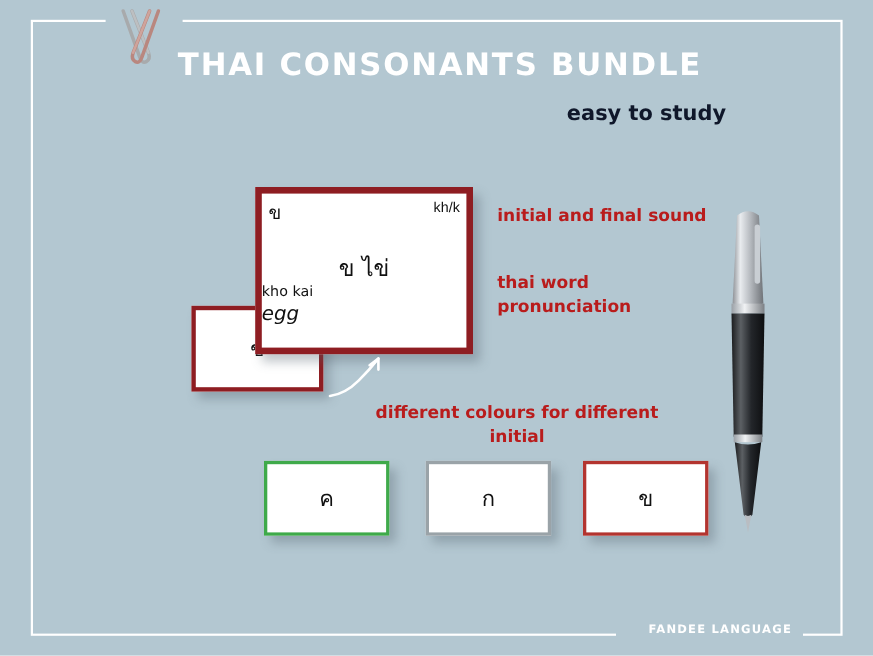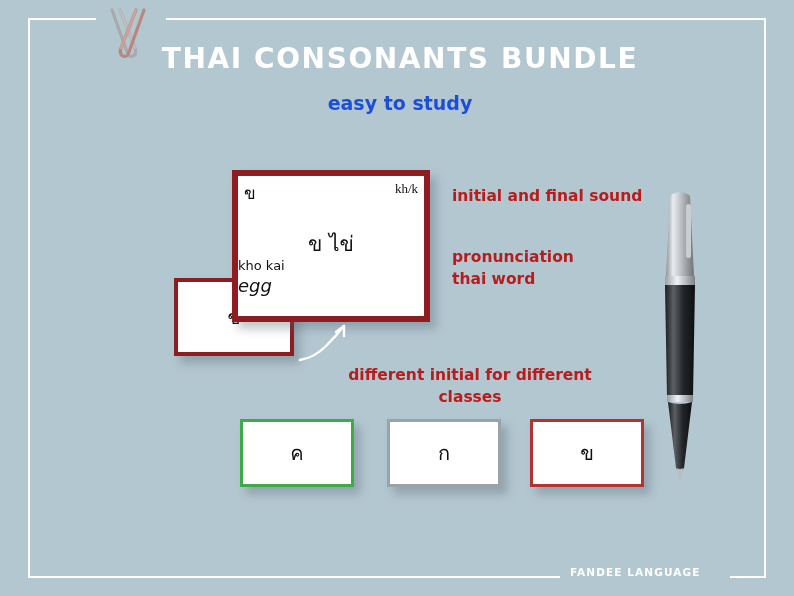--- a/index.html
+++ b/index.html
@@ -66,22 +66,22 @@
     font-weight: bold;
     letter-spacing: 1.6px;
     text-transform: uppercase;
     font-family: "DejaVu Sans", sans-serif;
   }
   .subtitle {
     position: absolute;
     left: 140px;
     top: 92px;
     width: 520px;
-    text-align: center;
-    color: #1d4ed8;
+    text-align: right;
+    color: #0f172a;
     font-size: 19px;
     font-weight: bold;
     font-family: "DejaVu Sans", sans-serif;
   }
   
   .card {
     position: absolute;
     background: #ffffff;
     box-sizing: border-box;
     box-shadow: 6px 7px 9px rgba(80,95,105,0.35);
@@ -100,21 +100,21 @@
     font-size: 17px;
     color: #111;
     font-family: "DejaVu Sans", sans-serif;
   }
   .card-big .corner-right {
     position: absolute;
     right: 6px;
     top: 5px;
     font-size: 13px;
     color: #111;
-    font-family: Liberation Serif, serif;
+    font-family: Liberation Sans, sans-serif;
   }
   .card-big .word {
     position: absolute;
     left: 0;
     top: 51px;
     width: 100%;
     text-align: center;
     font-size: 21px;
     color: #111;
     font-family: "DejaVu Sans", sans-serif;
@@ -199,21 +199,21 @@
     left: 640px;
     top: 190px;
     width: 80px;
     height: 300px;
   }
   .brand {
     position: absolute;
     left: 570px;
     top: 566px;
     width: 150px;
-    text-align: left;
+    text-align: right;
     color: #ffffff;
     font-size: 10.5px;
     font-weight: bold;
     letter-spacing: 1.1px;
     font-family: "DejaVu Sans", sans-serif;
   }
 </style>
 </head>
 <body>
 
@@ -246,24 +246,24 @@
   <div class="card card-big">
     <span class="corner-left">ข</span>
     <span class="corner-right">kh/k</span>
     <div class="word">ข ไข่</div>
     <div class="pron">kho kai</div>
     <div class="trans">egg</div>
   </div>
 
   <div class="note note-sound">initial and final sound</div>
   <div class="note note-lines">
+    <div>thai word</div>
     <div>pronunciation</div>
-    <div>thai word</div>
-  </div>
-  <div class="note note-colours">different initial for different classes</div>
+  </div>
+  <div class="note note-colours">different colours for different initial</div>
 
   <div class="arrow">
     <svg width="60" height="46" viewBox="0 0 60 46">
       <path d="M4 42 Q18 40 30 28 Q40 18 48 8" fill="none" stroke="#ffffff" stroke-width="2.4" stroke-linecap="round"></path>
       <path d="M48 8 L40 14 M48 8 L48 18" fill="none" stroke="#ffffff" stroke-width="2.4" stroke-linecap="round"></path>
     </svg>
   </div>
 
   <div class="card card-row card-green">
     <span class="glyph">ค</span>

